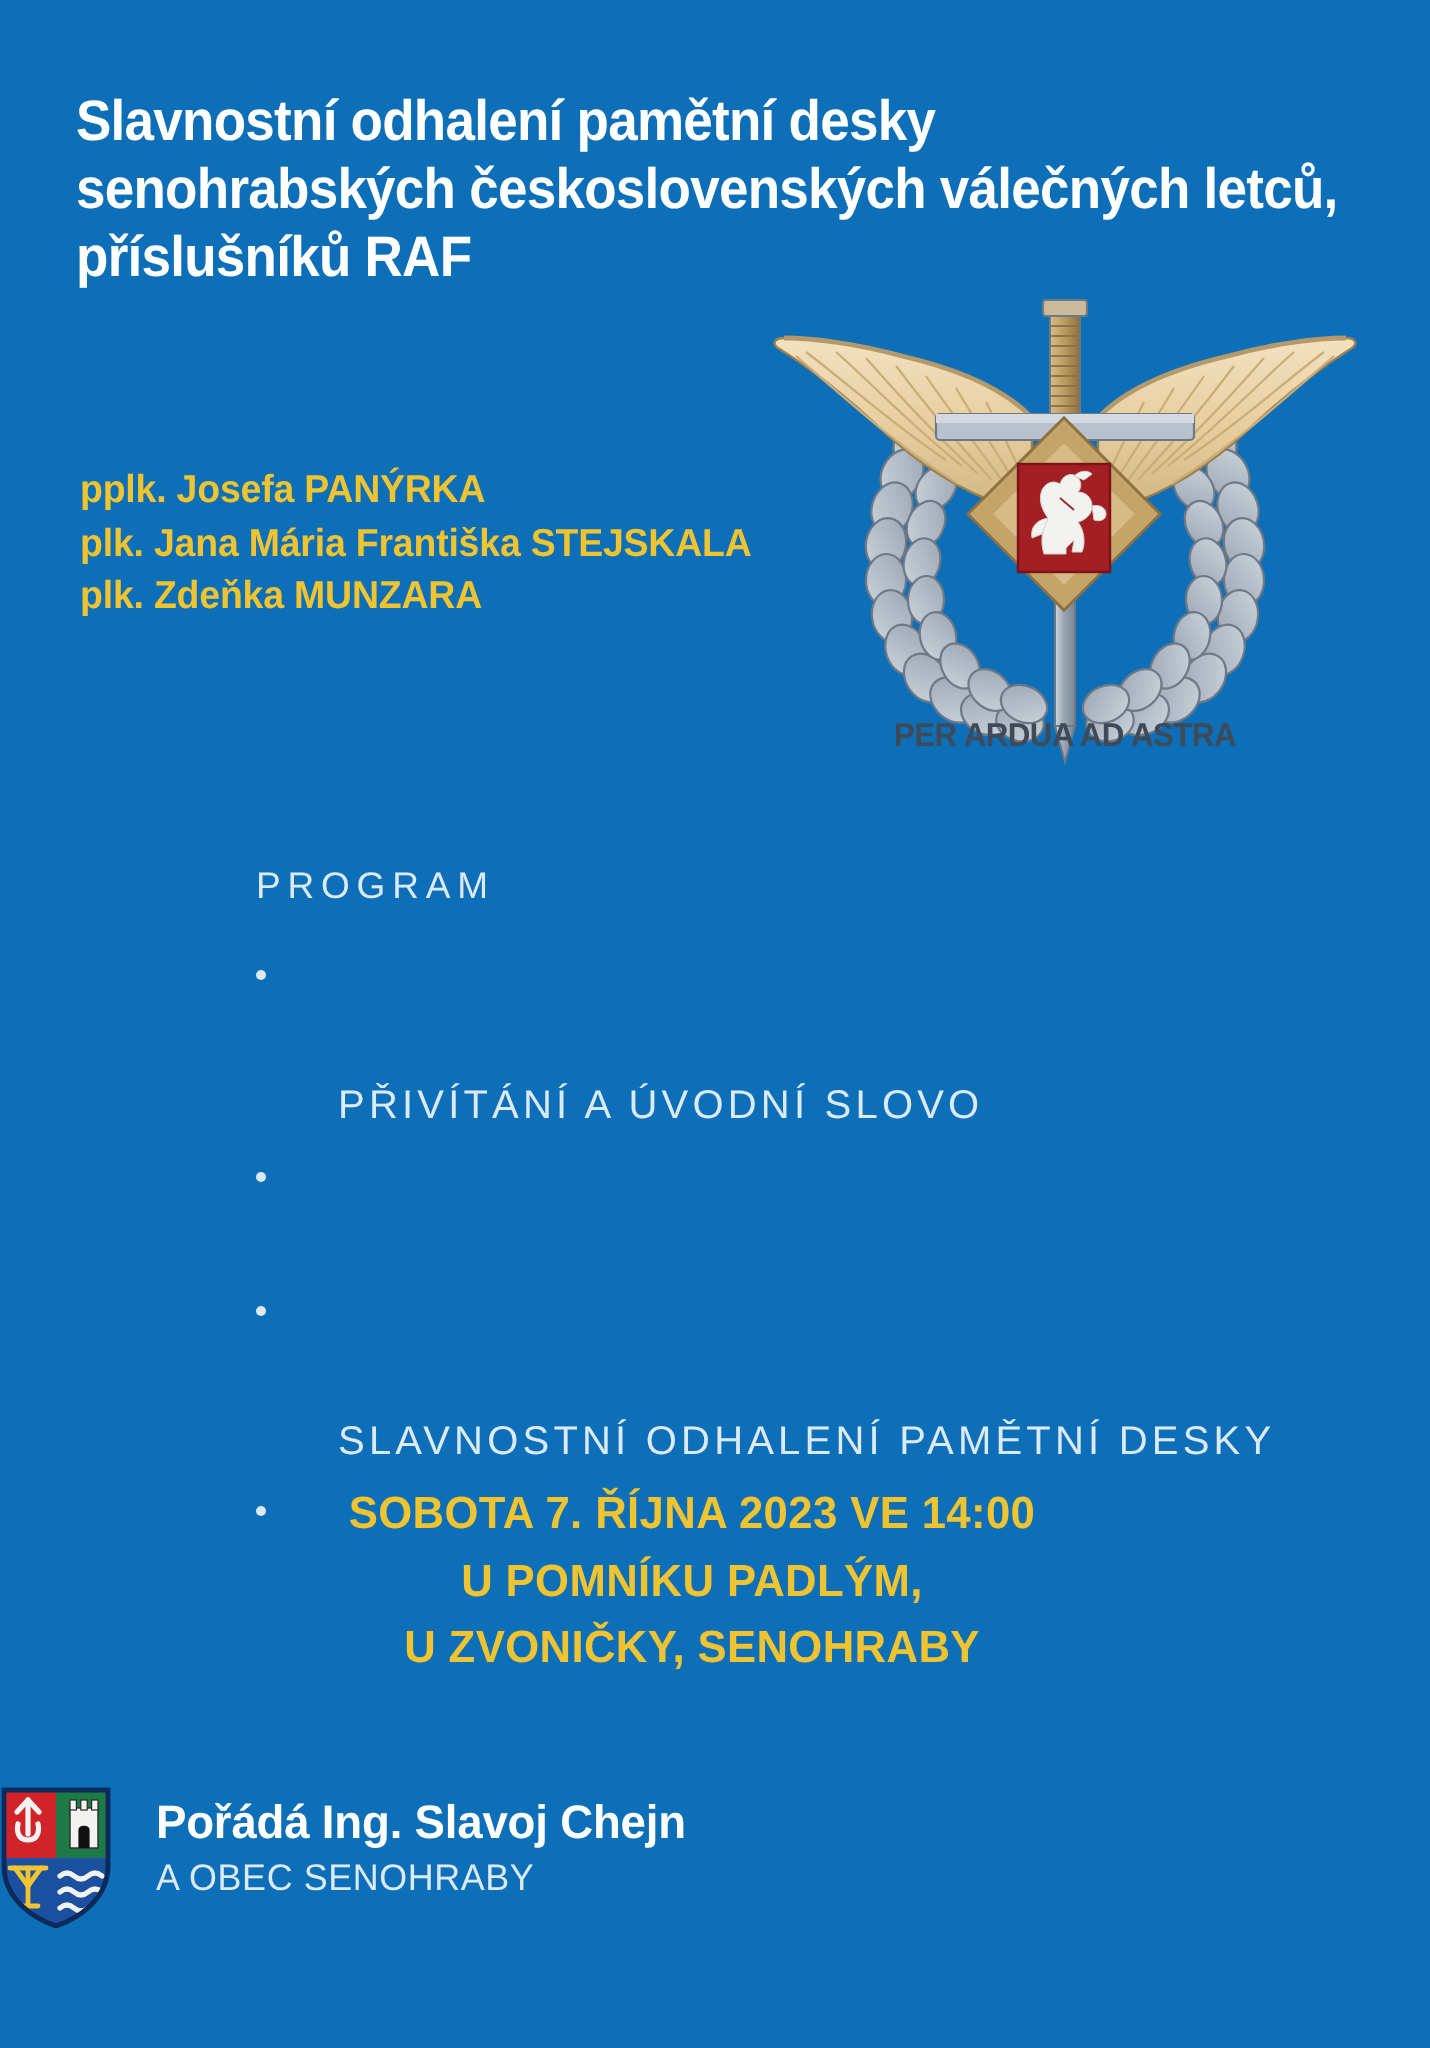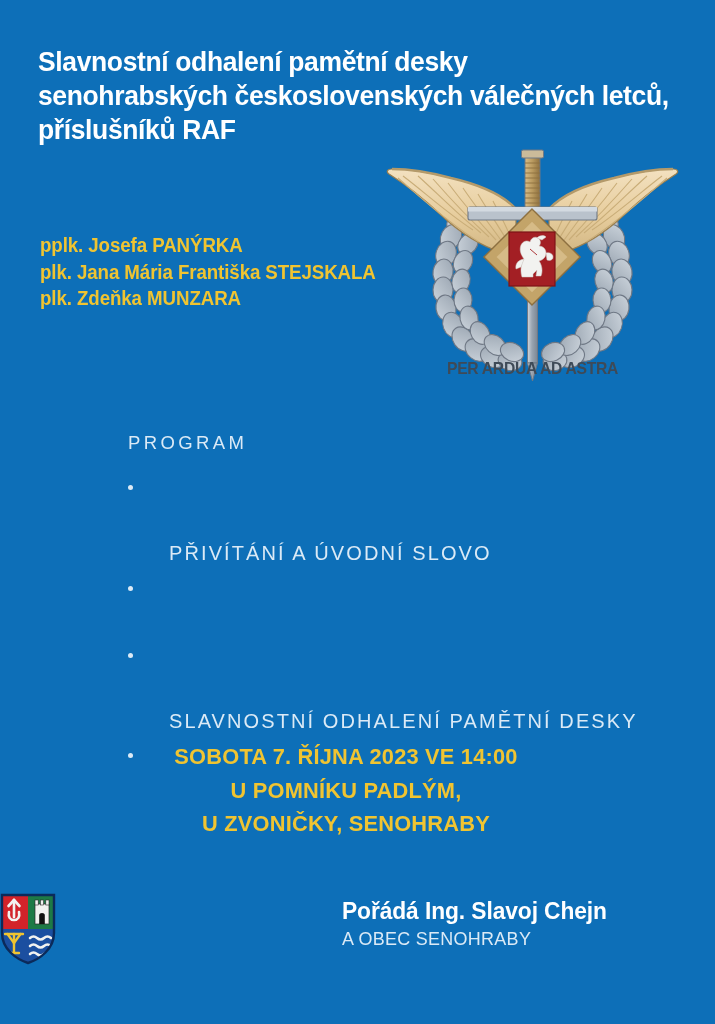--- a/index.html
+++ b/index.html
@@ -134,21 +134,21 @@
     transform: scaleX(0.97);
   }
 
   
   .footer {
     position: absolute;
     left: 0;
     top: 893px;
     width: 615px;
     display: flex;
-    justify-content: space-between;
+    justify-content: flex-start;
     align-items: flex-start;
     gap: 22px;
   }
   .crest { width: 56px; height: 72px; flex: 0 0 auto; }
   .crest svg { display: block; width: 100%; height: 100%; }
   .footer-text { padding-top: 4px; }
   .footer-primary {
     color: #ffffff;
     font-size: 23.5px;
     font-weight: bold;

